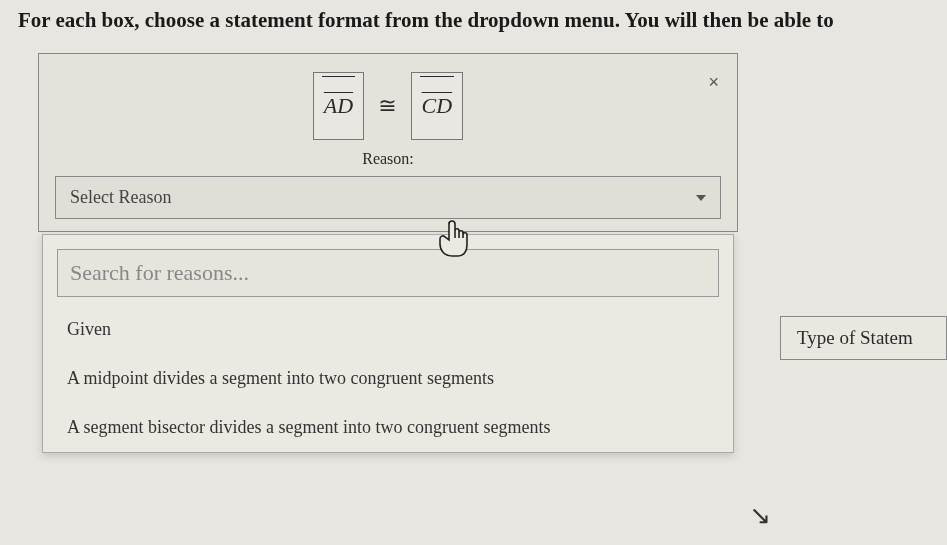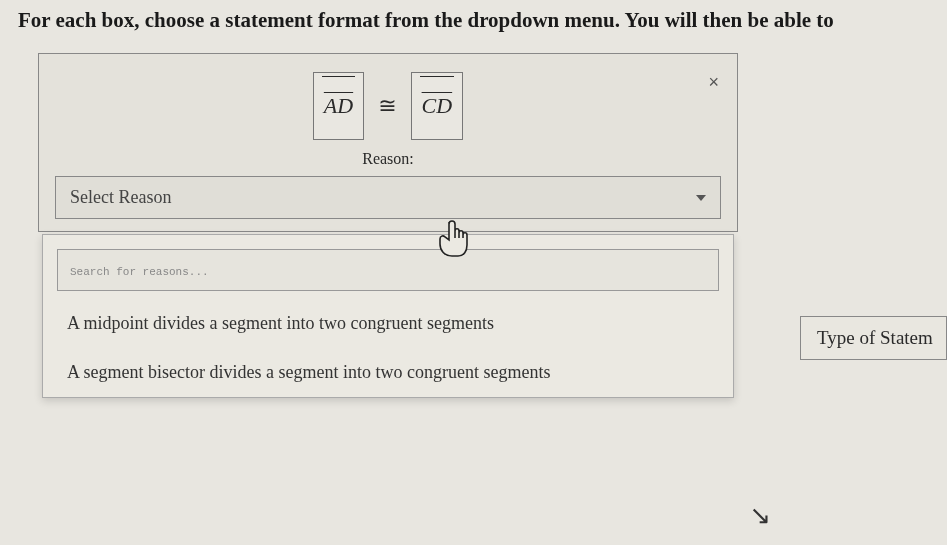--- a/index.html
+++ b/index.html
@@ -111,44 +111,44 @@
       border: 1px solid #999;
       background: #e6e4dd;
       padding: 10px 12px;
       font-size: 17px;
       color: #888;
     }
     .search-box input {
       border: none;
       background: transparent;
       width: 100%;
-      font-size: 11px;
+      font-size: 22px;
       color: #737373;
       outline: none;
-      font-family: Liberation Mono, monospace;
+      font-family: Liberation Serif, serif;
     }
     .search-box input::placeholder { color: #888; }
     .option {
       padding: 14px 24px;
       font-size: 18px;
       color: #333;
       cursor: pointer;
     }
     .side-button {
       position: absolute;
       right: 0;
       top: 316px;
       border: 1px solid #888;
       background: #e9e7e0;
       padding: 10px 16px;
       font-size: 19px;
       color: #2a2a2a;
       white-space: nowrap;
       overflow: hidden;
-      width: 147px;
+      width: 167px;
     }
     .hint-icon {
       position: absolute;
       left: 48px;
       top: 340px;
       width: 20px;
       height: 20px;
       border: 1px solid #999;
     }
     .cursor-pointer {
@@ -189,20 +189,21 @@
     <span class="caret"></span>
   </div>
 </div>
 
 <div class="hint-icon"></div>
 
 <div class="dropdown-menu">
   <div class="search-box">
     <input type="text" placeholder="Search for reasons..." style="">
   </div>
+  <div class="option">Given</div>
   <div class="option">A midpoint divides a segment into two congruent segments</div>
   <div class="option">A segment bisector divides a segment into two congruent segments</div>
 </div>
 
 <div class="side-button">Type of Statem</div>
 
 <svg class="cursor-pointer" width="34" height="40" viewBox="0 0 34 40">
   <path d="M 13 4 L 13 22 L 9 19 C 7 17 4 18 4 21 L 4 26 C 4 32 8 38 16 38 L 22 38 C 28 38 31 33 31 27 L 31 17 C 31 14 27 14 27 17 L 27 20 L 27 15 C 27 12 23 12 23 15 L 23 20 L 23 13 C 23 10 19 10 19 13 L 19 20 L 19 6 C 19 2 13 2 13 6 Z" fill="#ebe9e2" stroke="#222" stroke-width="1.6"></path>
 </svg>
 

